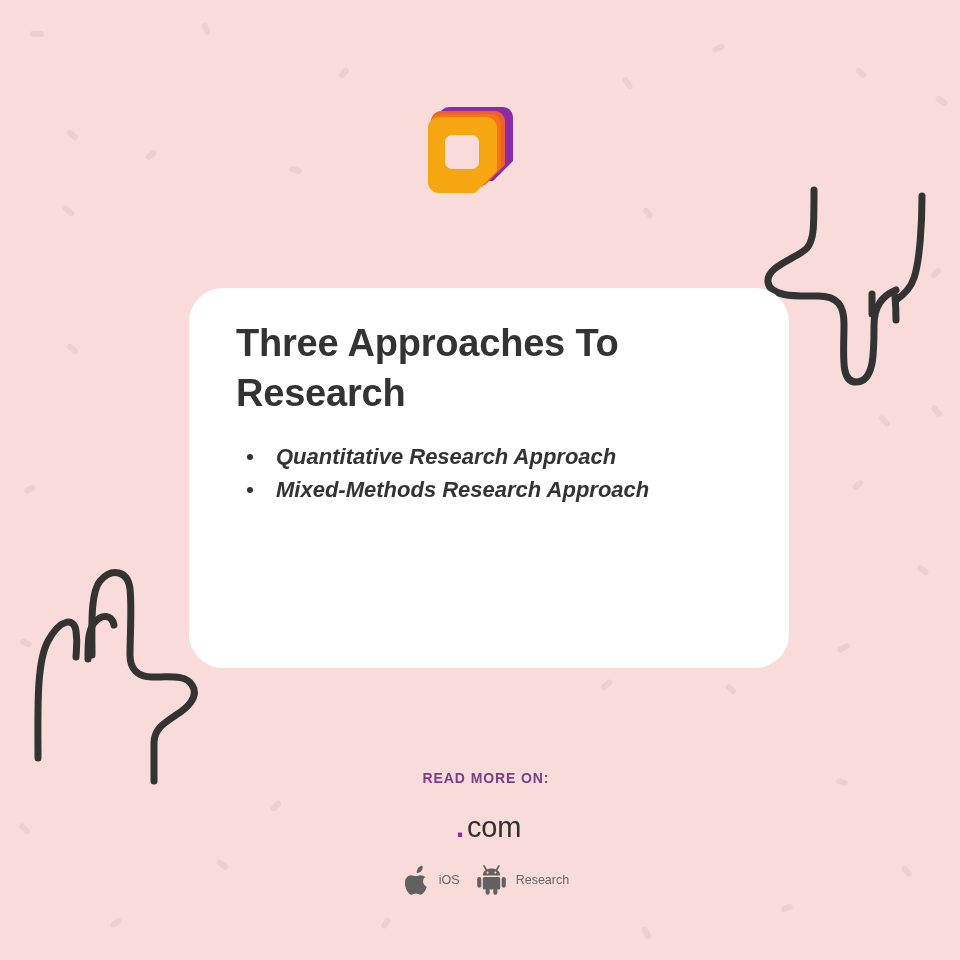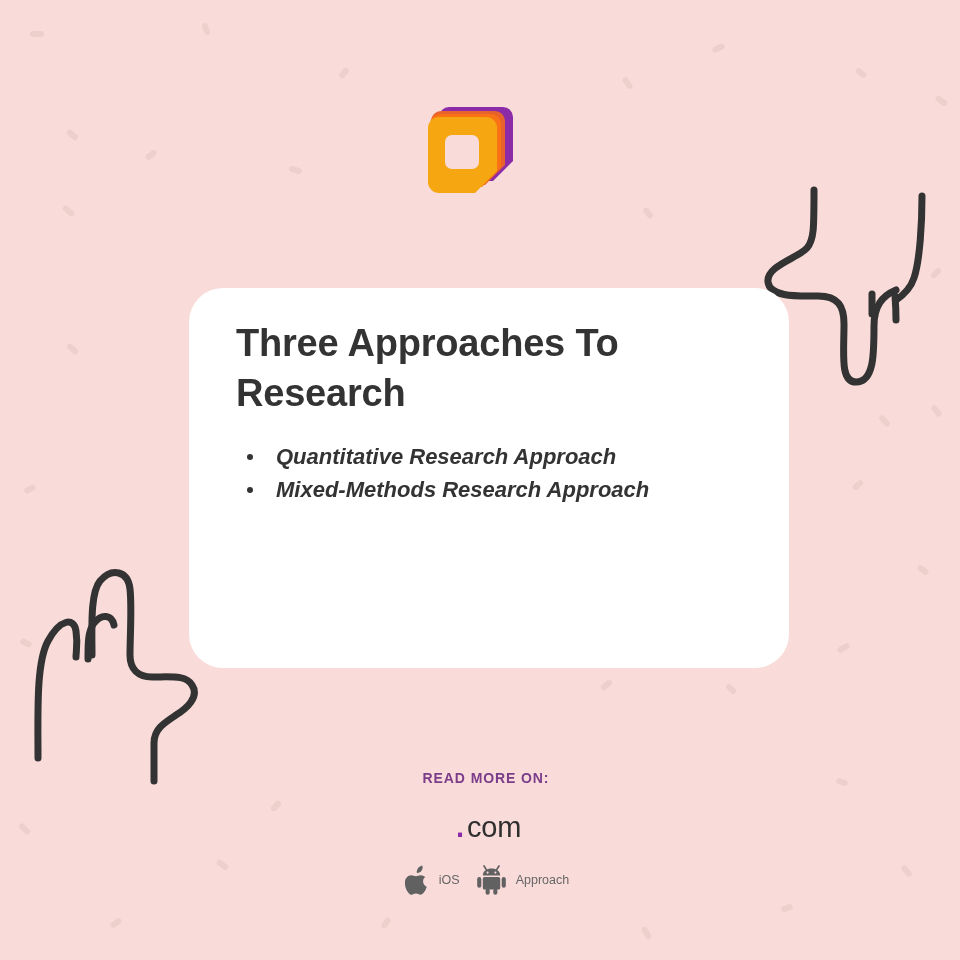--- a/index.html
+++ b/index.html
@@ -251,19 +251,19 @@
           </g>
           <path d="M6.8 11.5 C6.8 7.3 10.7 4.6 15.5 4.6 C20.3 4.6 24.2 7.3 24.2 11.5 Z" fill="#616161"></path>
           <circle cx="11.6" cy="8.6" r="1.05" fill="#f9dcda"></circle>
           <circle cx="19.4" cy="8.6" r="1.05" fill="#f9dcda"></circle>
           <rect x="6.8" y="13.1" width="17.4" height="12.4" rx="1.6" fill="#616161"></rect>
           <rect x="1.2" y="13.1" width="4.1" height="10.6" rx="2.05" fill="#616161"></rect>
           <rect x="25.7" y="13.1" width="4.1" height="10.6" rx="2.05" fill="#616161"></rect>
           <rect x="9.6" y="24.5" width="4.1" height="6.3" rx="2.05" fill="#616161"></rect>
           <rect x="17.3" y="24.5" width="4.1" height="6.3" rx="2.05" fill="#616161"></rect>
         </svg>
-        <span class="store-badge-label">Approach</span>
+        <span class="store-badge-label">Research</span>
       </div>
 
     </div>
   </div>
 
 </div>
 
 </body></html>

